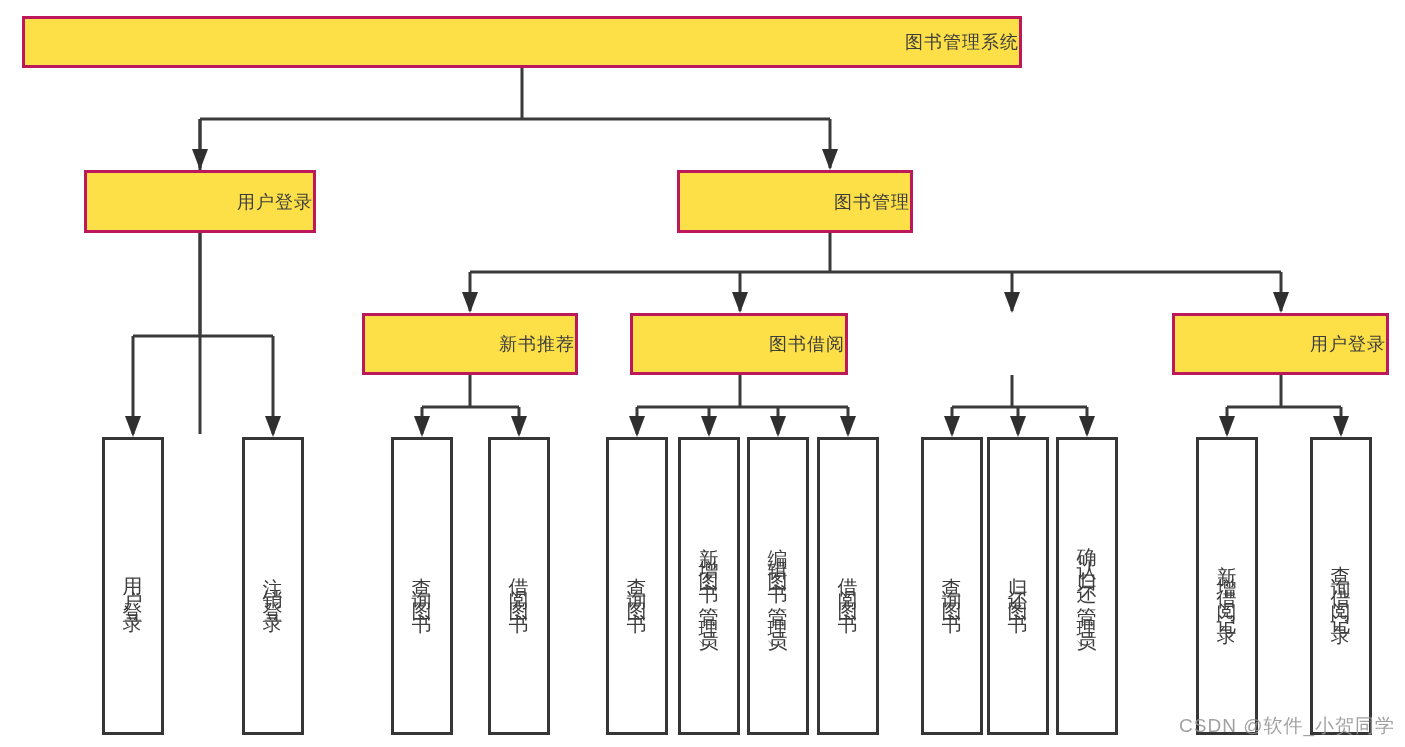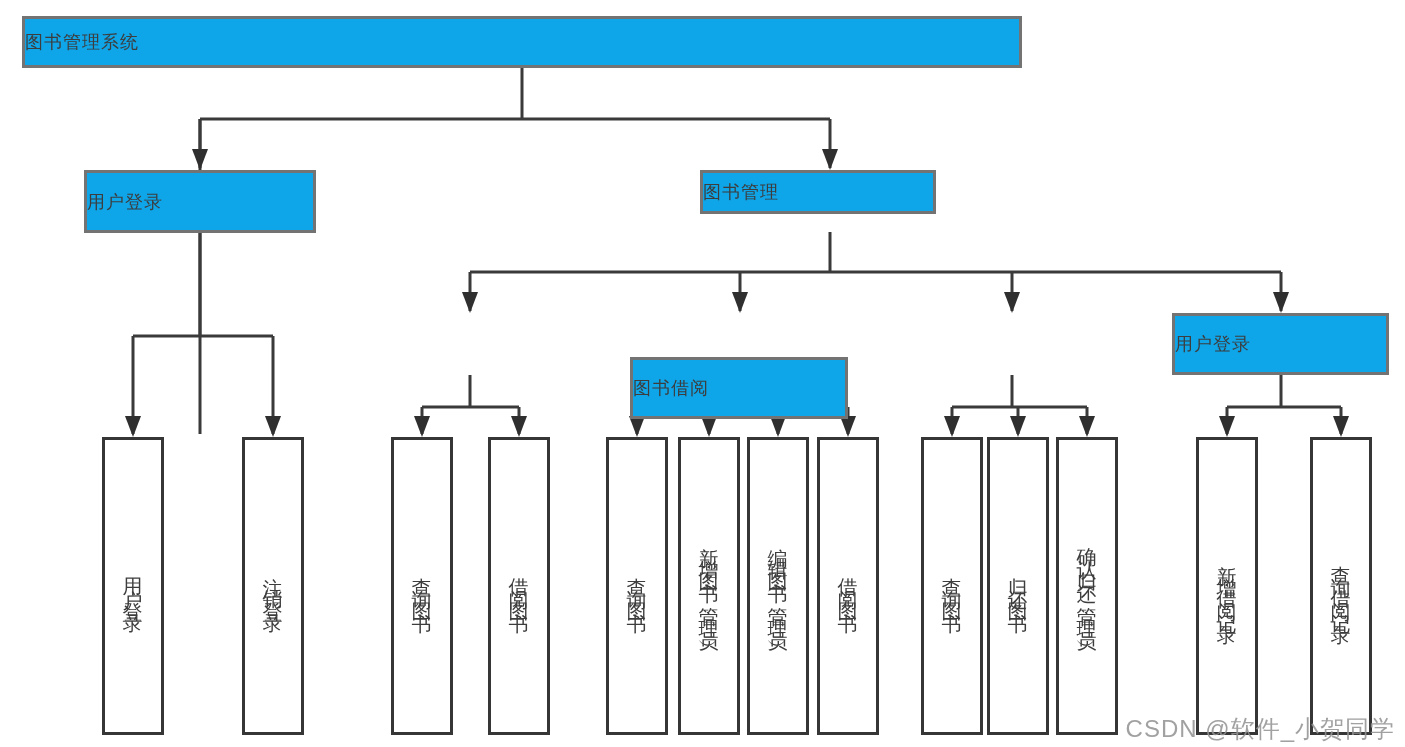--- a/index.html
+++ b/index.html
@@ -25,36 +25,36 @@
     stroke-width: 3;
     fill: none;
   }
   svg.connectors path.arrow {
     fill: #2f2f2f;
     stroke: none;
   }
 
   .box {
     position: absolute;
-    background: #0ea5e9;
-    border: 3px solid #737373;
+    background: #fde047;
+    border: 3px solid #be185d;
     color: #3d3d3d;
     display: flex;
     align-items: center;
-    justify-content: flex-start;
+    justify-content: flex-end;
     z-index: 2;
   }
   .hbox { font-size: 18px; letter-spacing: 1px; }
 
   .root  { left: 22px;  top: 16px;  width: 1000px; height: 52px; }
   .n-userlogin { left: 84px;  top: 170px; width: 232px; height: 63px; }
-  .n-bookmgmt  { left: 700px; top: 170px; width: 236px; height: 44px; }
+  .n-bookmgmt  { left: 677px; top: 170px; width: 236px; height: 63px; }
 
   .n-newbook   { left: 362px;  top: 313px; width: 216px; height: 62px; }
-  .n-borrow    { left: 630px;  top: 313px; width: 218px; height: 62px; margin-top: 44px; }
+  .n-borrow    { left: 630px;  top: 313px; width: 218px; height: 62px; }
   .n-current   { left: 903px;  top: 313px; width: 217px; height: 62px; }
   .n-records   { left: 1172px; top: 313px; width: 217px; height: 62px; }
 
   .leaf {
     position: absolute;
     top: 437px;
     width: 62px;
     height: 298px;
     background: #ffffff;
     border: 3px solid #363636;
@@ -84,21 +84,21 @@
   .leaf-d1 { left: 921px; }
   .leaf-d2 { left: 987px; }
   .leaf-d3 { left: 1056px; }
   .leaf-e1 { left: 1196px; }
   .leaf-e2 { left: 1310px; }
 
   .watermark {
     position: absolute;
     right: 10px;
     top: 713px;
-    font-size: 24px;
+    font-size: 19px;
     color: rgba(148, 148, 148, 0.88);
     letter-spacing: 1px;
     z-index: 5;
     white-space: nowrap;
   }
 </style>
 </head>
 <body>
 
 <div class="canvas">
@@ -162,20 +162,23 @@
     <span>图书管理系统</span>
   </div>
 
   <div class="box hbox n-userlogin">
     <span>用户登录</span>
   </div>
   <div class="box hbox n-bookmgmt">
     <span>图书管理</span>
   </div>
 
+  <div class="box hbox n-newbook">
+    <span>新书推荐</span>
+  </div>
   <div class="box hbox n-borrow">
     <span>图书借阅</span>
   </div>
   <div class="box hbox n-records">
     <span>用户登录</span>
   </div>
 
   <div class="leaf leaf-a1">
     <span>用户登录</span>
   </div>

